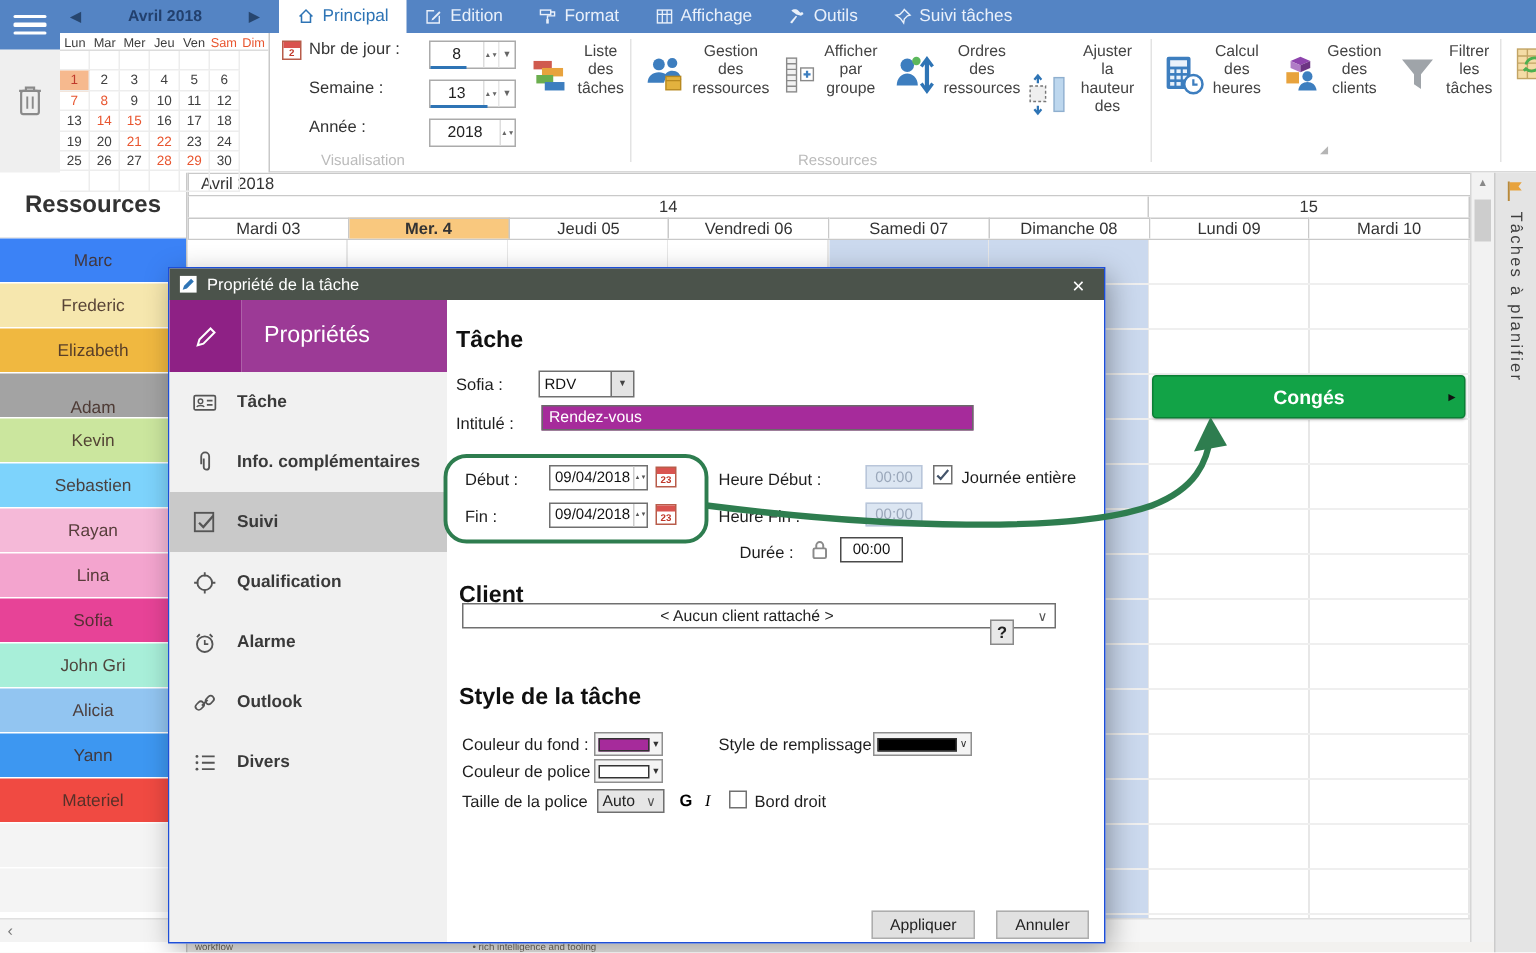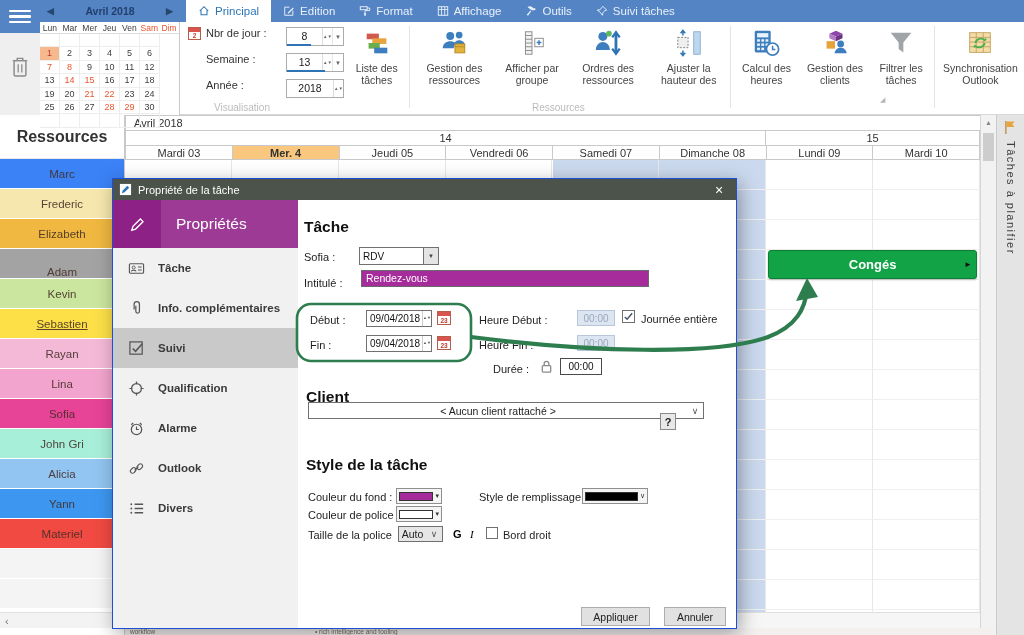--- a/index.html
+++ b/index.html
@@ -48,22 +48,22 @@
   .vis-spin { width:10px; border-left:1px solid #DDD; display:flex; flex-direction:column;
     align-items:center; justify-content:center; font-size:4.5px; color:#666; line-height:5px; }
   .vis-dd { width:11px; border-left:1px solid #E6E6E6; display:flex; align-items:center;
     justify-content:center; font-size:6px; color:#666; }
   .vis-accent { position:absolute; left:0; bottom:-1px; height:2px; background:#2E74B5; }
   .grp-label { position:absolute; bottom:1px; font-size:10px; color:#BBB; }
   .grp-label.vis-l { left:34px; }
   .grp-label.res-l { left:352px; }
   .rib-buttons { position:absolute; left:166px; top:2px; display:flex; align-items:flex-start; }
   .rib-sep { width:1px; height:82px; background:#E3E3E3; margin:2px 2px 0; }
-  .rib-btn { min-width:60px; max-width:88px; padding:4px 5px 0; display:flex; flex-direction:column;
-    align-items:center; gap:4px; }
+  .rib-btn { min-width:60px; max-width:88px; padding:4px 5px 0; display:flex; flex-direction:row;
+    align-items:flex-end; gap:4px; }
   .rib-btn .ric { width:30px; height:30px; }
   .rib-btn .ric svg { width:30px; height:30px; }
   .rib-btn .rlb { font-size:10.5px; color:#444; text-align:center; line-height:1.18; }
   .rz-handle { position:absolute; left:700px; top:74px; font-size:7px; color:#B5B5B5; }
 
   
   .res-panel { position:absolute; left:0; top:115px; width:125px; height:520px; background:#fff;
     border-right:1px solid #C9C9C9; z-index:3; }
   .res-header { height:44px; display:flex; align-items:center; justify-content:center;
     font-size:16px; font-weight:700; color:#333; border-bottom:1px solid #E8E8E8; }
@@ -443,21 +443,21 @@
       </div>
       <div class="res-row" style="background: rgb(240, 184, 64);">
         <span>Elizabeth</span>
       </div>
       <div class="res-row" style="background: #a3a3a3; align-items: flex-end;">
         <span>Adam</span>
       </div>
       <div class="res-row" style="background: rgb(203, 230, 158);">
         <span>Kevin</span>
       </div>
-      <div class="res-row" style="background: #fde047; text-decoration: underline;">
+      <div class="res-row" style="background: #7dd3fc;">
         <span>Sebastien</span>
       </div>
       <div class="res-row" style="background: rgb(245, 185, 216);">
         <span>Rayan</span>
       </div>
       <div class="res-row" style="background: rgb(243, 164, 206);">
         <span>Lina</span>
       </div>
       <div class="res-row" style="background: rgb(231, 67, 151);">
         <span>Sofia</span>
@@ -614,21 +614,21 @@
             </svg>
           </span>
           <span>Divers</span>
         </div>
       </div>
   </div>
   <div class="dlg-content">
     <div class="dc hd" style="left:6px;top:18px">Tâche</div>
 
     <div class="dc lb" style="left:6px;top:51px">Sofia :</div>
-    <div class="dc fld" style="left:61px;top:47px;width:80px;height:18px">
+    <div class="dc fld" style="left:61px;top:47px;width:64px;height:18px">
       <span class="fv">RDV</span>
       <span class="ddbtn">▼</span>
     </div>
 
     <div class="dc lb" style="left:6px;top:77px">Intitulé :</div>
     <div class="dc" id="intitule-field" style="left: 63px; top: 70px; width: 288px; height: 17px; border: 1px solid rgb(106, 106, 106); color: rgb(255, 255, 255); font-size: 10.5px; line-height: 15px; padding-left: 4px; background: rgb(166, 43, 155);">Rendez-vous</div>
 
     <div class="dc lb" style="left:12px;top:114px">Début :</div>
     <div class="dc fld" style="left:68px;top:110px;width:66px;height:17px">
       <span class="fv">09/04/2018</span>

